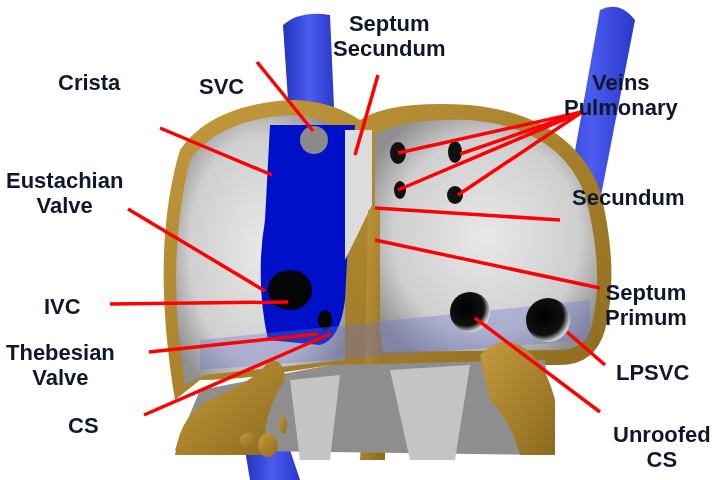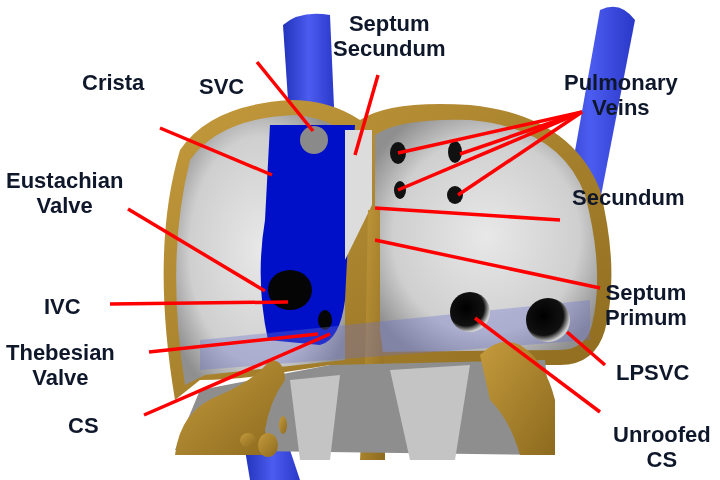--- a/index.html
+++ b/index.html
@@ -95,26 +95,26 @@
     </g>
   </svg>
 
   <div class="label" style="left:199px;top:34px;margin-top:40px;">
     <span>SVC</span>
   </div>
   <div class="label" style="left:333px;top:11px;">
     <span>Septum</span>
     <span>Secundum</span>
   </div>
-  <div class="label" style="left:58px;top:70px;margin-left:24px;">
+  <div class="label" style="left:58px;top:70px;">
     <span>Crista</span>
   </div>
   <div class="label" style="left:564px;top:70px;">
+    <span>Veins</span>
     <span>Pulmonary</span>
-    <span>Veins</span>
   </div>
   <div class="label" style="left:6px;top:168px;">
     <span>Eustachian</span>
     <span>Valve</span>
   </div>
   <div class="label" style="left:572px;top:185px;">
     <span>Secundum</span>
   </div>
   <div class="label" style="left:44px;top:294px;">
     <span>IVC</span>

